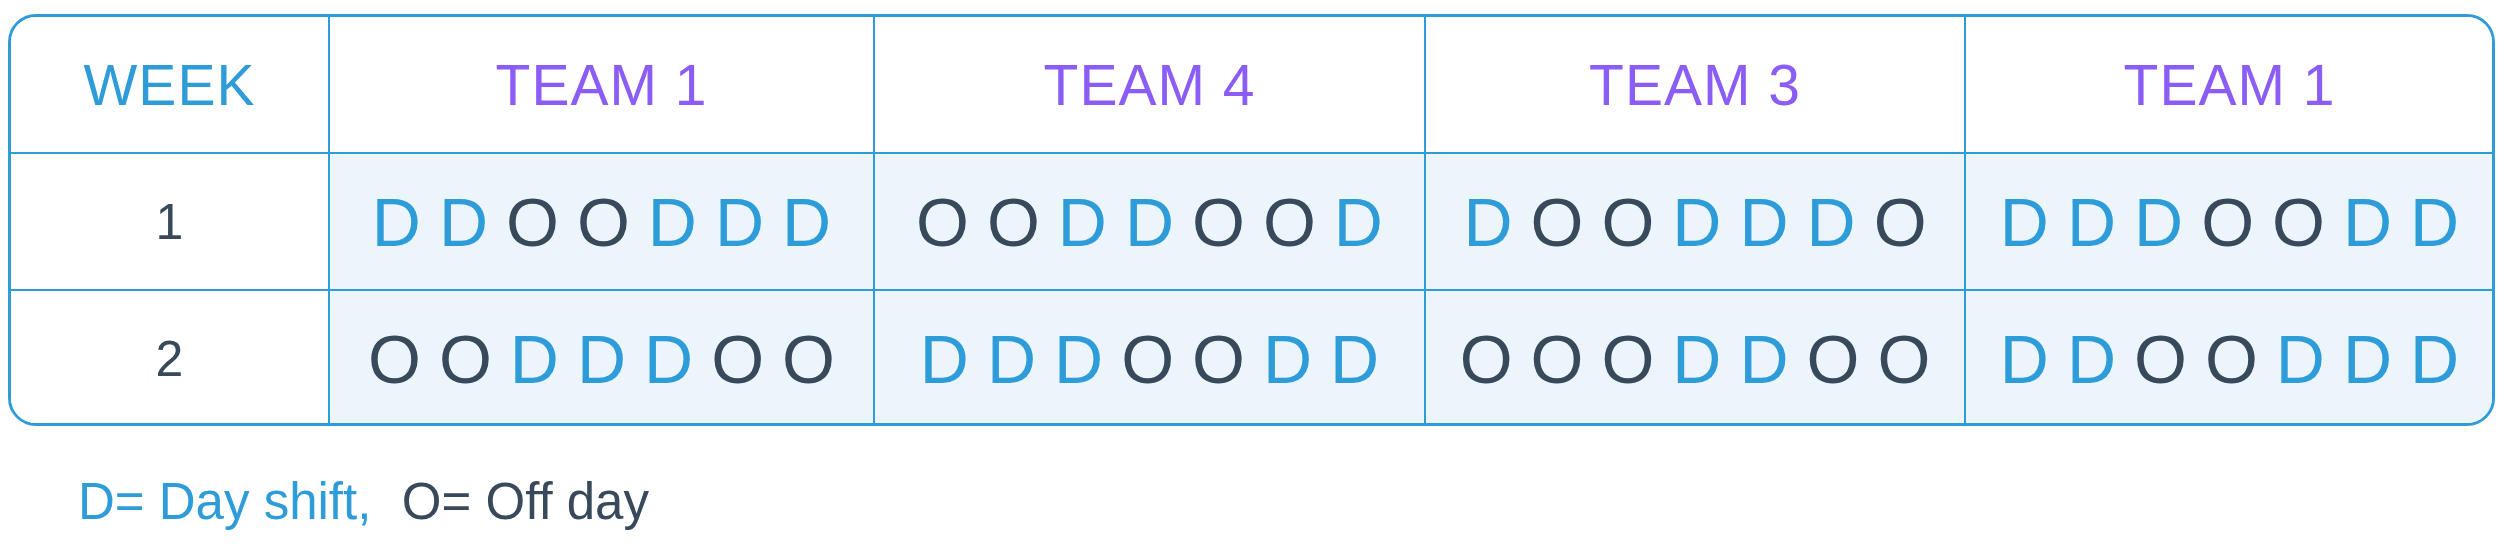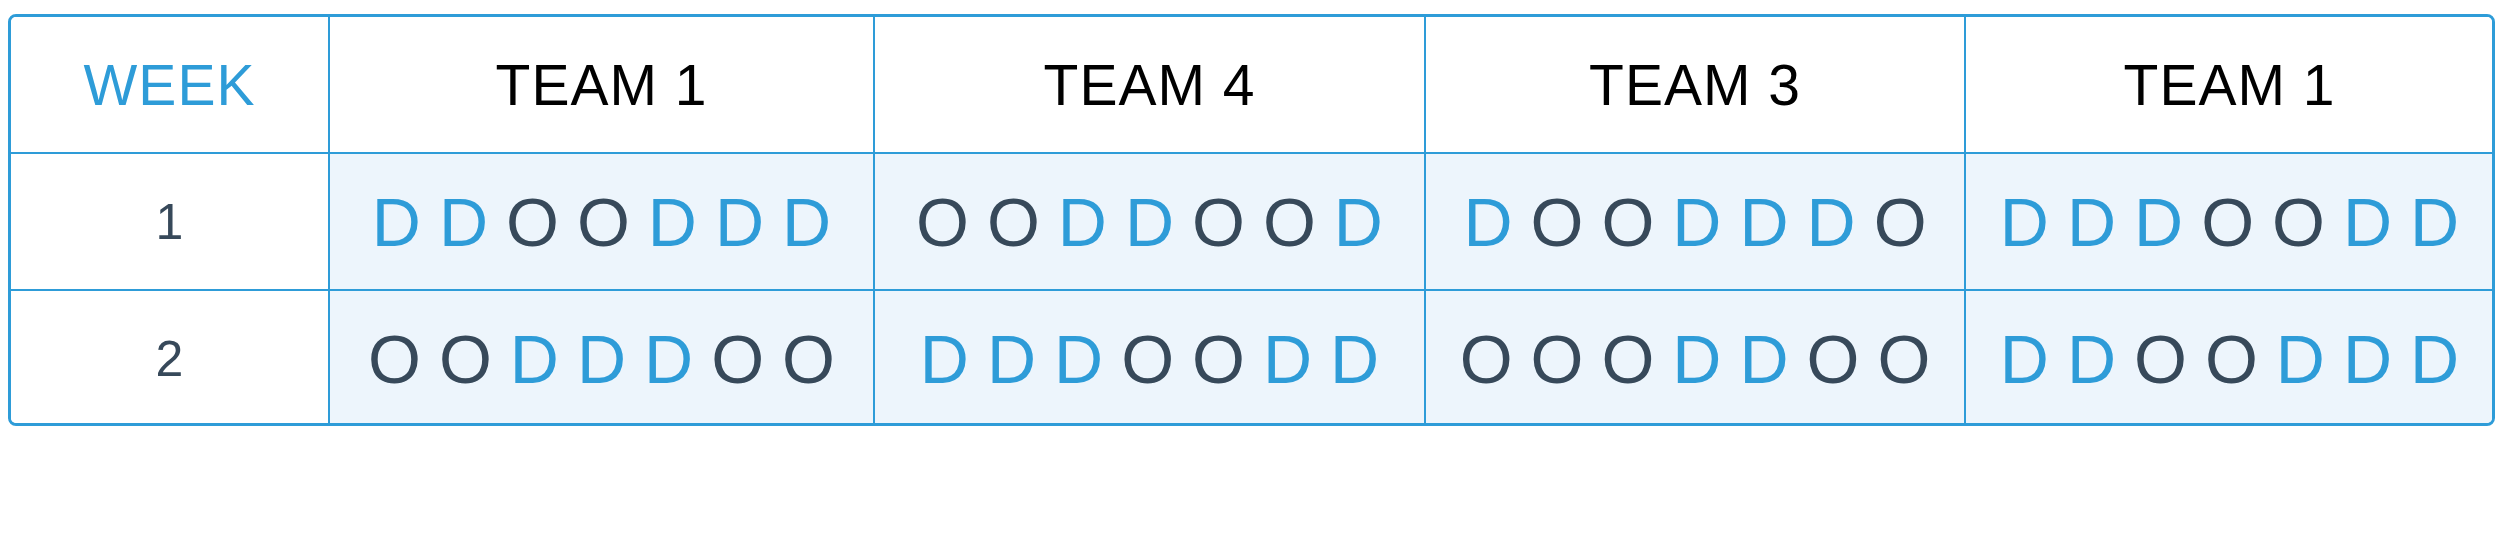--- a/index.html
+++ b/index.html
@@ -15,21 +15,21 @@
     width: 2500px;
     height: 556px;
   }
   .table-wrap {
     position: absolute;
     left: 8px;
     top: 14px;
     width: 2487px;
     height: 412px;
     border: 3px solid #2e9cd8;
-    border-radius: 8px;
+    border-radius: 28px;
     overflow: hidden;
     background: #ffffff;
   }
   table.schedule {
     width: 100%;
     height: 100%;
     border-collapse: collapse;
     table-layout: fixed;
   }
   table.schedule th,
@@ -48,21 +48,21 @@
   }
   table.schedule tbody tr:first-child td {
     border-bottom: 2px solid #2e9cd8;
   }
   thead th {
     background: #ffffff;
     height: 136px;
     font-size: 57px;
     font-weight: 400;
     letter-spacing: 1px;
-    color: #000000;
+    color: #8b5cf6;
   }
   thead th.week-head { color: #2e9cd8; }
   tbody tr { height: 137px; }
   td.week-cell {
     background: #ffffff;
     color: #37495a;
     font-size: 50px;
     font-weight: 400;
   }
   td.shift-cell {
@@ -120,14 +120,18 @@
           <td class="week-cell">2</td>
           <td class="shift-cell"><span class="o">O</span><span class="o">O</span><span class="d">D</span><span class="d">D</span><span class="d">D</span><span class="o">O</span><span class="o">O</span></td>
           <td class="shift-cell"><span class="d">D</span><span class="d">D</span><span class="d">D</span><span class="o">O</span><span class="o">O</span><span class="d">D</span><span class="d">D</span></td>
           <td class="shift-cell"><span class="o">O</span><span class="o">O</span><span class="o">O</span><span class="d">D</span><span class="d">D</span><span class="o">O</span><span class="o">O</span></td>
           <td class="shift-cell"><span class="d">D</span><span class="d">D</span><span class="o">O</span><span class="o">O</span><span class="d">D</span><span class="d">D</span><span class="d">D</span></td>
         </tr>
       </tbody>
     </table>
   </div>
 
+  <div class="legend">
+    <span class="lg-day">D= Day shift,</span>
+    <span class="lg-off">O= Off day</span>
+  </div>
 
 </div>
 
 </body></html>

